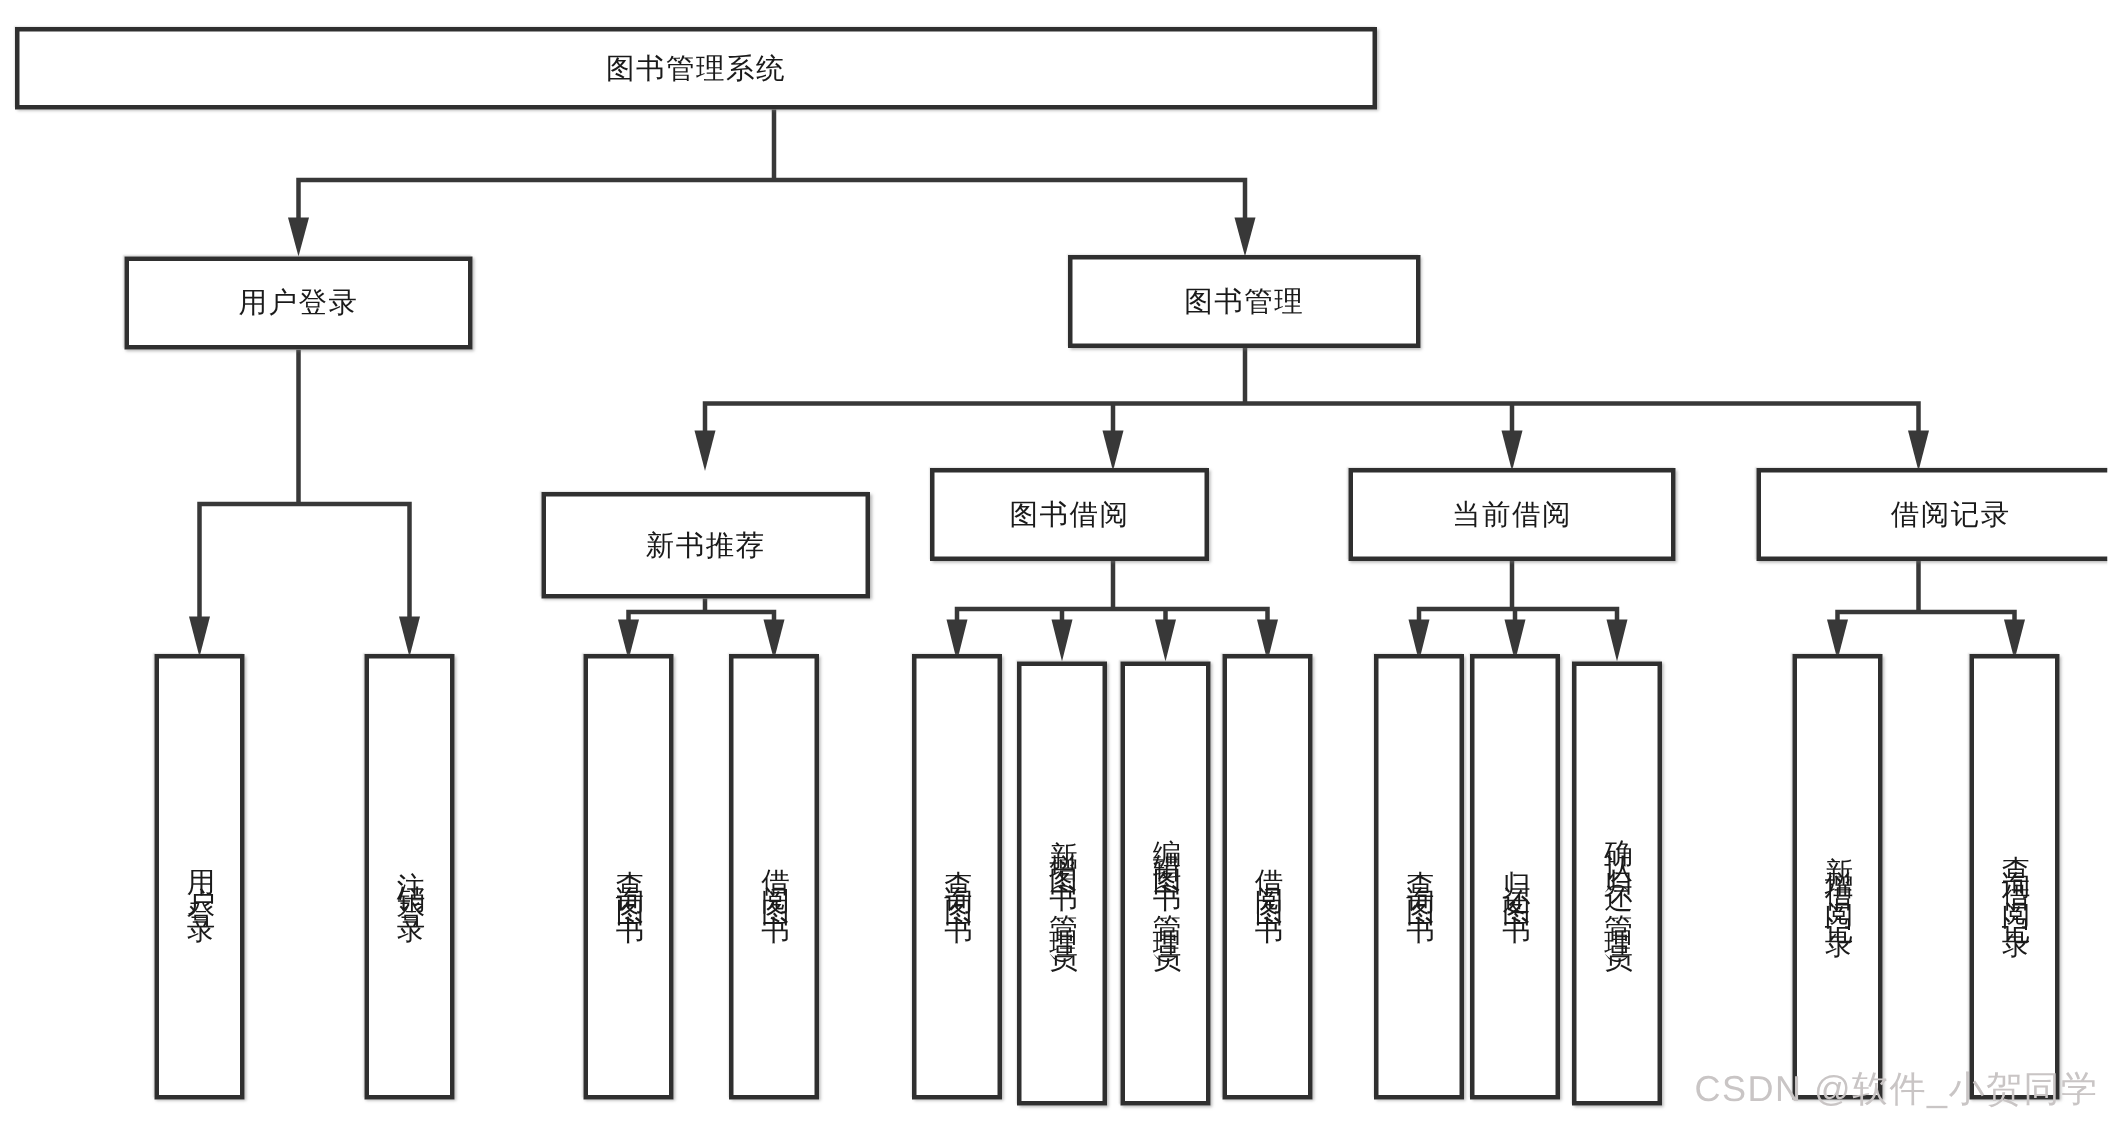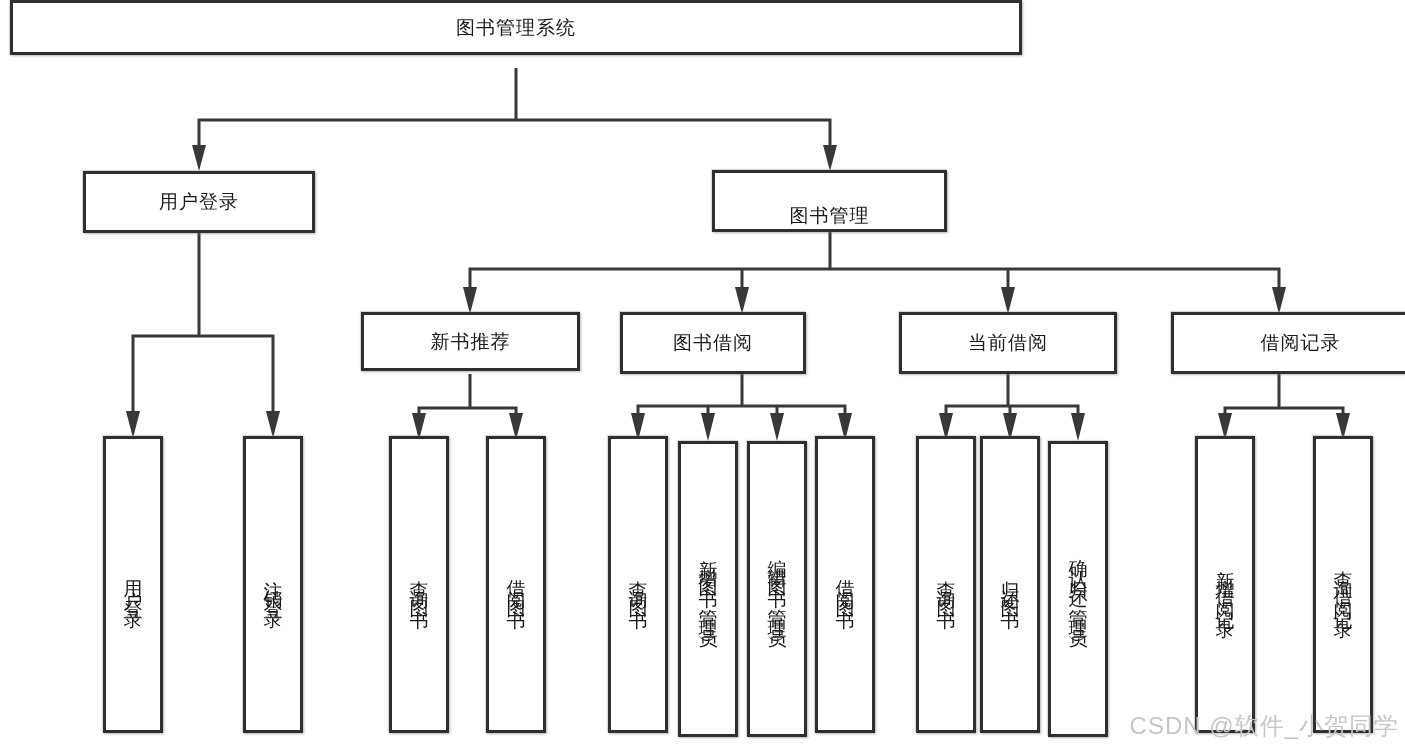--- a/index.html
+++ b/index.html
@@ -20,26 +20,26 @@
   .leaf.shift{top:441px;height:296px;}
   .leaf .vtext{
     writing-mode:vertical-rl;
     text-orientation:mixed;
     font-size:19px;
     letter-spacing:10px;
     line-height:1.05;
     white-space:nowrap;
   }
   
-  #root{left:10px;top:0;width:1012px;height:55px;}
+  #root{left:10px;top:18px;width:908px;height:55px;}
   
   #l2-0{left:83px;top:171px;width:232px;height:62px;}
-  #l2-1{left:712px;top:170px;width:235px;height:62px;align-items:flex-end;}
+  #l2-1{left:712px;top:170px;width:235px;height:62px;}
   
-  #l3-0{left:361px;top:312px;width:219px;height:59px;}
+  #l3-0{left:361px;top:328px;width:219px;height:71px;}
   #l3-1{left:620px;top:312px;width:186px;height:62px;}
   #l3-2{left:899px;top:312px;width:218px;height:62px;justify-content:center;}
   #l3-3{left:1171px;top:312px;width:259px;height:62px;}
   
   #g1-0{left:103px;} #g1-1{left:243px;}
   #g2-0{left:389px;} #g2-1{left:486px;}
   #g3-0{left:608px;} #g3-1{left:678px;} #g3-2{left:747px;} #g3-3{left:815px;}
   #g4-0{left:916px;} #g4-1{left:980px;} #g4-2{left:1048px;}
   #g5-0{left:1195px;} #g5-1{left:1313px;}
   #watermark{

